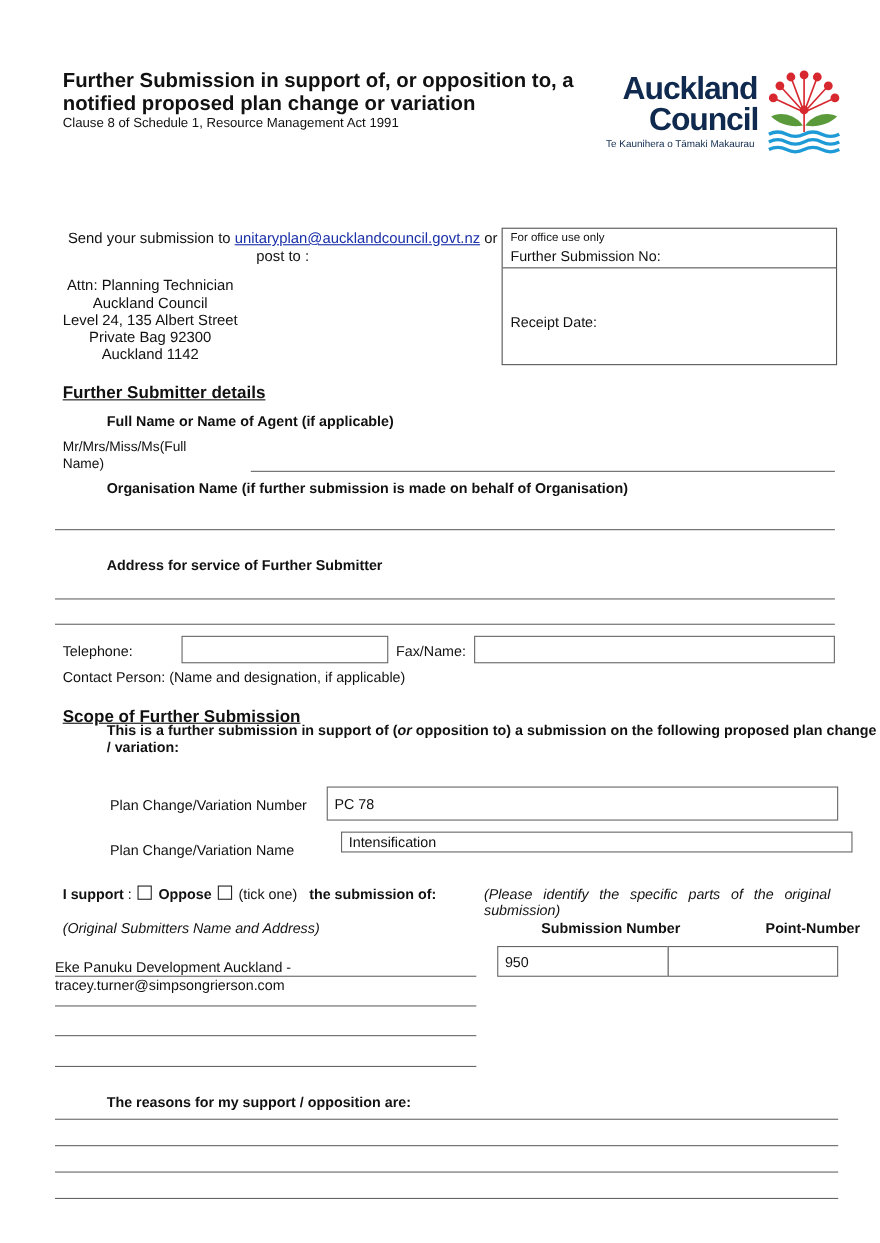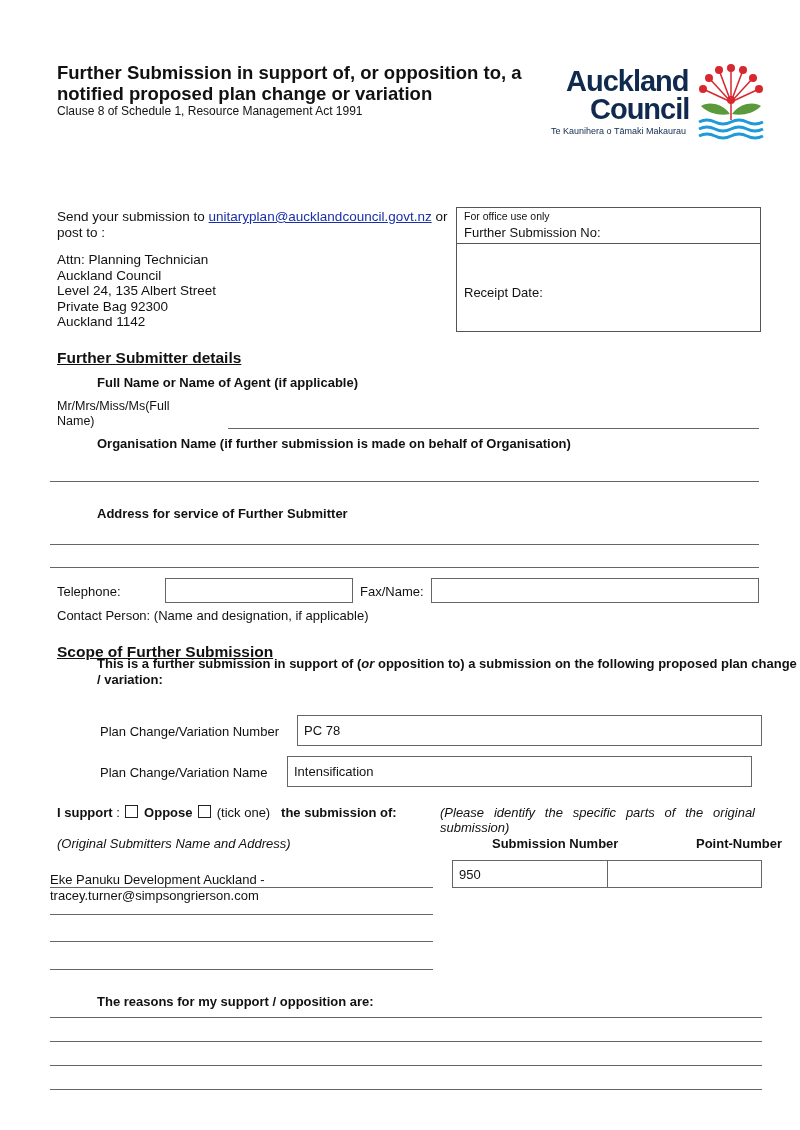--- a/index.html
+++ b/index.html
@@ -3,21 +3,21 @@
   <meta charset="utf-8">
   <style>
     html, body { margin: 0; padding: 0; background: #ffffff; }
     body { width: 800px; height: 1130px; position: relative; font-family: "Liberation Sans", sans-serif; color: #111; overflow: hidden; }
     .abs { position: absolute; }
     .title { left: 57px; top: 62px; font-size: 18.5px; font-weight: bold; line-height: 21px; width: 500px; }
     .subtitle { left: 57px; top: 104px; font-size: 12px; line-height: 14px; }
     .logo-text1 { left: 566px; top: 66px; font-size: 29px; font-weight: bold; color: #0f2a4e; letter-spacing: -1px; line-height: 30px; }
     .logo-text2 { left: 590px; top: 94px; font-size: 29px; font-weight: bold; color: #0f2a4e; letter-spacing: -1px; line-height: 30px; }
     .logo-tag { left: 551px; top: 126px; font-size: 9px; color: #0f2a4e; }
-    .p13 { font-size: 13.5px; line-height: 15.5px; }
+    .p13 { font-size: 13.5px; line-height: 15.5px; text-align: center; }
     .send { left: 57px; top: 209px; width: 400px; }
     .link { color: #1a2fa8; text-decoration: underline; }
     .address { left: 57px; top: 252px; }
     .office { left: 456px; top: 207px; width: 305px; height: 125px; border: 1px solid #555; box-sizing: border-box; }
     .office-top { height: 36px; border-bottom: 1px solid #555; padding: 2px 7px; box-sizing: border-box; }
     .office-small { font-size: 10.5px; }
     .office-label { font-size: 13px; margin-top: 3px; }
     .office-bottom { padding: 5px 7px; font-size: 13px; margin-top: 36px; }
     .h2 { font-size: 15.5px; font-weight: bold; text-decoration: underline; }
     .bold13 { font-size: 13px; font-weight: bold; padding-left: 40px; }
@@ -103,21 +103,21 @@
 <div class="abs" style="left:57px;top:608px;font-size:13px">Contact Person: (Name and designation, if applicable)</div>
 
 <div class="abs h2" style="left:57px;top:643px">Scope of Further Submission</div>
 <div class="abs bold13" style="left:57px;top:656px;width:700px;line-height:15.5px">
   <span>This is a further submission in support of (</span><i>or</i><span> opposition to) a submission on the following proposed plan change / variation:</span>
 </div>
 
 <div class="abs" style="left:100px;top:724px;font-size:13px">Plan Change/Variation Number</div>
 <div class="abs box" style="left:297px;top:715px;width:465px;height:31px">PC 78</div>
 <div class="abs" style="left:100px;top:765px;font-size:13px">Plan Change/Variation Name</div>
-<div class="abs box" style="left:287px;top:756px;width:465px;height:31px">Intensification</div>
+<div class="abs box" style="left:310px;top:756px;width:465px;height:19px">Intensification</div>
 
 <div class="abs" style="left:57px;top:805px;font-size:13px;white-space:nowrap">
   <b>I support</b> : <span class="cb"></span>
   <b>Oppose</b> <span class="cb"></span>
   <span>(tick one)</span>&nbsp;&nbsp;
   <b>the submission of:</b>
 </div>
 <div class="abs ital" style="left:440px;top:805px;width:315px;line-height:15px;text-align:justify">(Please identify the specific parts of the original submission)</div>
 <div class="abs ital" style="left:57px;top:836px">(Original Submitters Name and Address)</div>
 <div class="abs bold13" style="left:452px;top:836px">Submission  Number</div>

